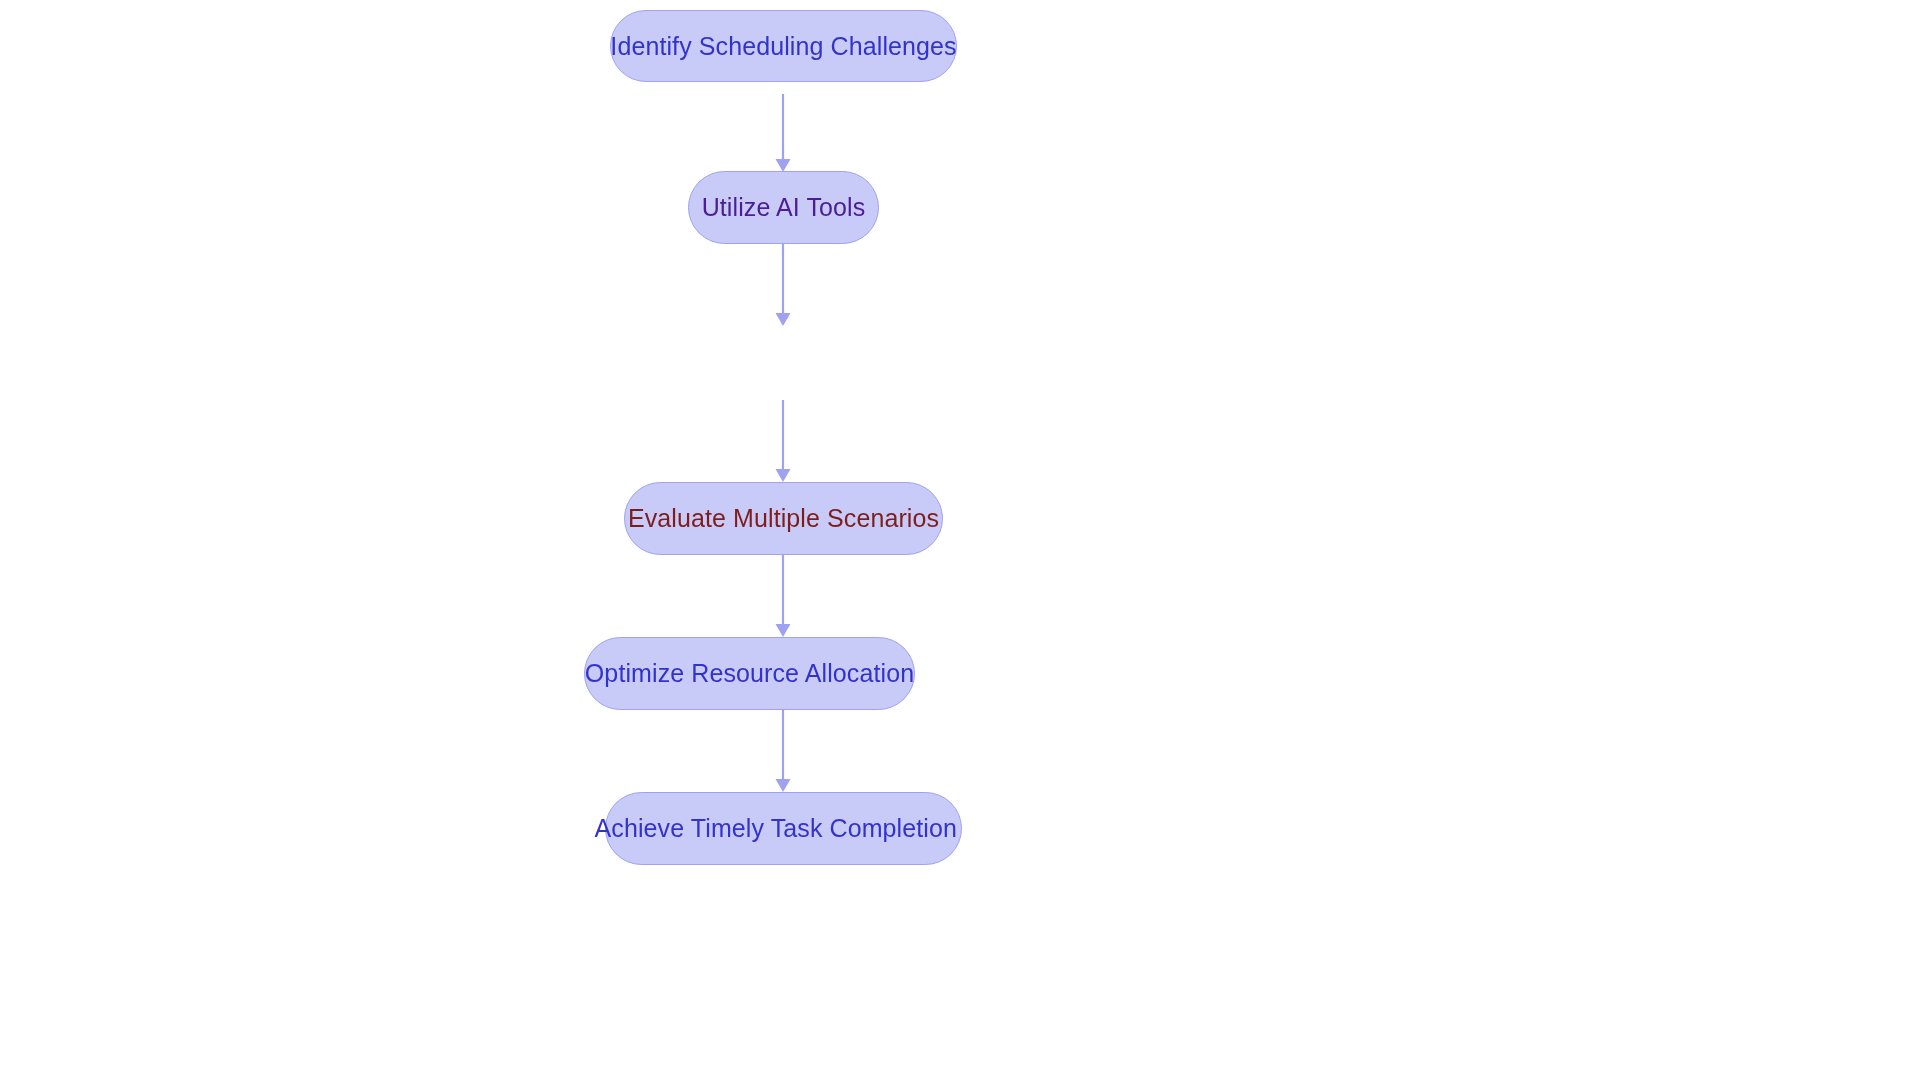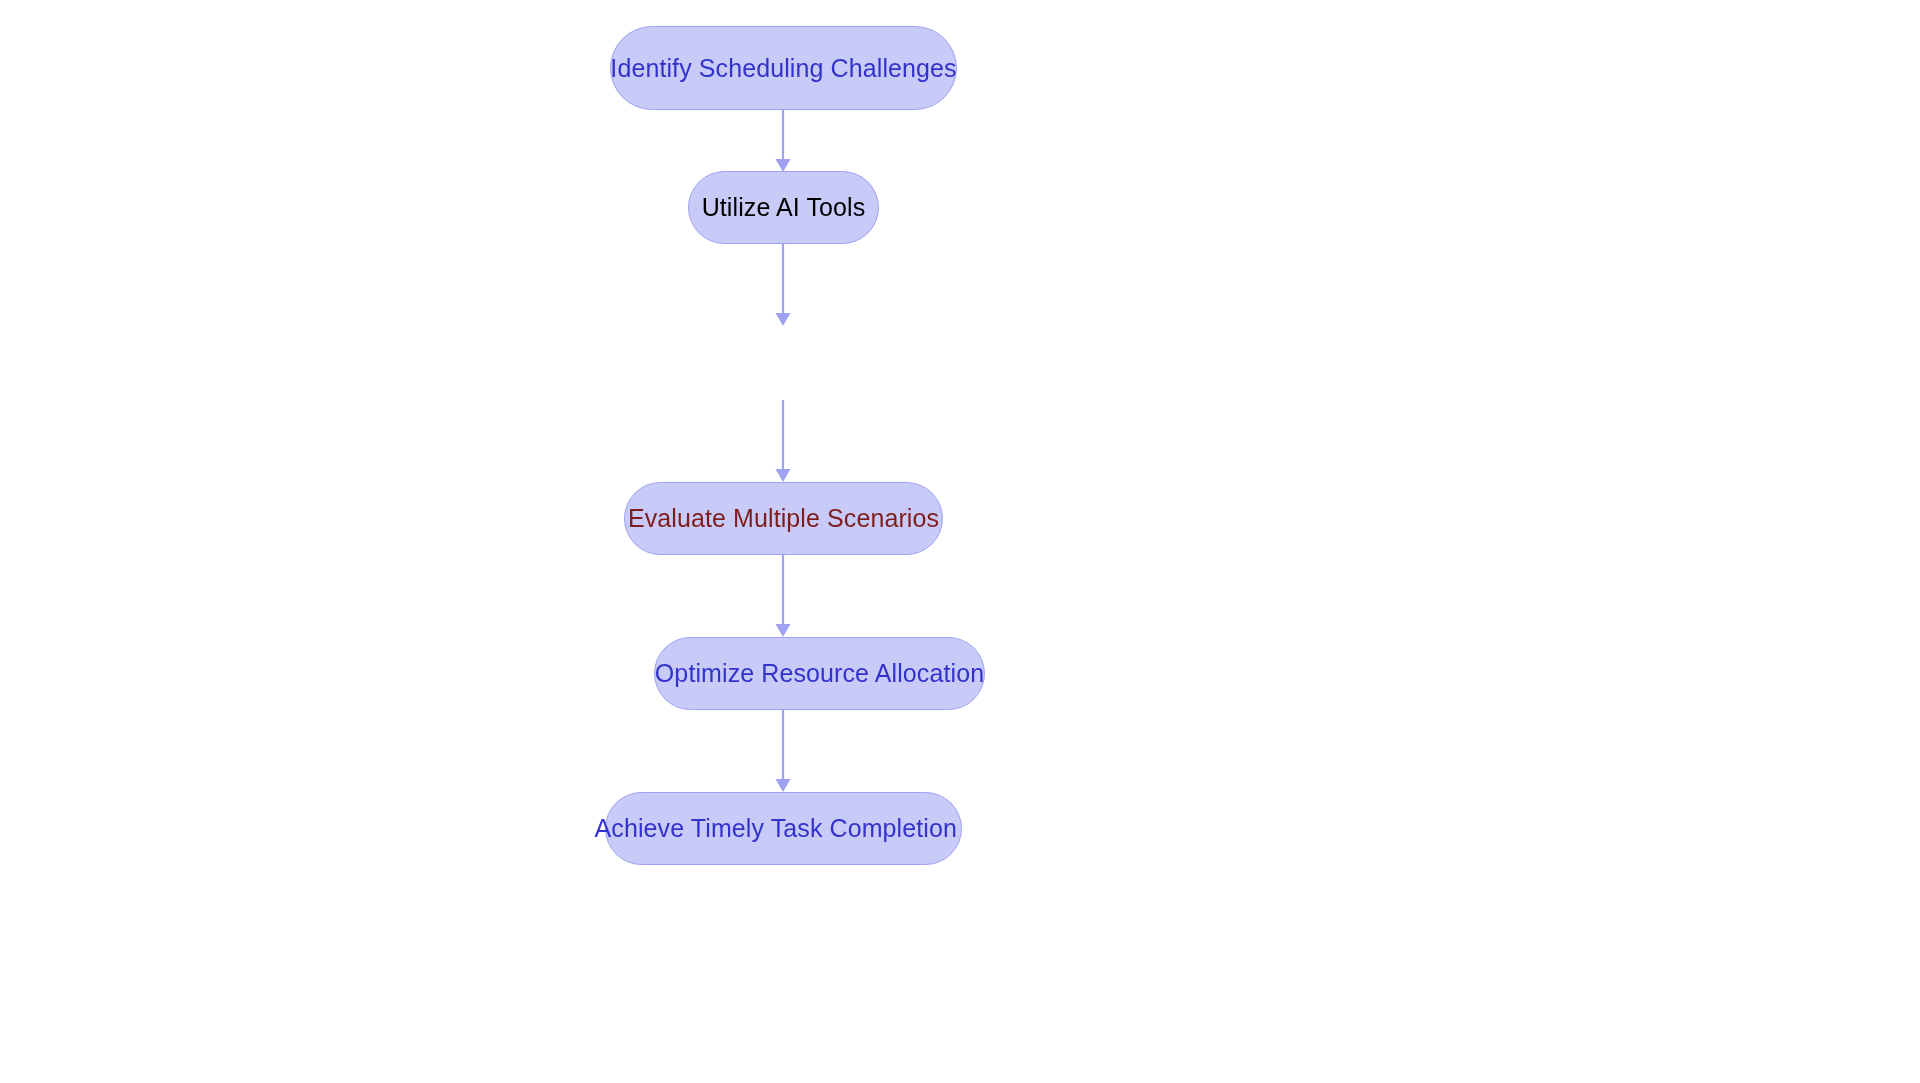--- a/index.html
+++ b/index.html
@@ -107,29 +107,29 @@
           <line x1="12" y1="0" x2="12" y2="69" class="conn-line" stroke="#9ea2f0"></line>
           <polygon points="4.5,69 19.5,69 12,82" class="conn-head" fill="#9ea2f0"></polygon>
         </svg>
       </div>
       <div class="connector" style="left: 783px; top: 710px; height: 82px;">
         <svg viewBox="0 0 24 82" width="24" height="82" preserveAspectRatio="none">
           <line x1="12" y1="0" x2="12" y2="69" class="conn-line" stroke="#9ea2f0"></line>
           <polygon points="4.5,69 19.5,69 12,82" class="conn-head" fill="#9ea2f0"></polygon>
         </svg>
       </div>
-      <div class="node" style="left: 610px; top: 26px; width: 347px; height: 84px; background: rgb(200, 202, 248); border-color: rgb(158, 162, 240);">
+      <div class="node" style="left: 610px; top: 10px; width: 347px; height: 72px; background: rgb(200, 202, 248); border-color: rgb(158, 162, 240);">
         <span class="node-label" style="color: rgb(51, 51, 204);">Identify Scheduling Challenges</span>
       </div>
       <div class="node" style="left: 688px; top: 171px; width: 191px; height: 73px; background: rgb(200, 202, 248); border-color: rgb(158, 162, 240);">
-        <span class="node-label" style="color: #000000;">Utilize AI Tools</span>
+        <span class="node-label" style="color: #4c1d95;">Utilize AI Tools</span>
       </div>
       <div class="node" style="left: 624px; top: 482px; width: 319px; height: 73px; background: rgb(200, 202, 248); border-color: rgb(158, 162, 240);">
         <span class="node-label" style="color: #7f1d1d;">Evaluate Multiple Scenarios</span>
       </div>
-      <div class="node" style="left: 654px; top: 637px; width: 331px; height: 73px; background: rgb(200, 202, 248); border-color: rgb(158, 162, 240); text-align: center;">
+      <div class="node" style="left: 584px; top: 637px; width: 331px; height: 73px; background: rgb(200, 202, 248); border-color: rgb(158, 162, 240); text-align: center;">
         <span class="node-label" style="color: rgb(51, 51, 204);">Optimize Resource Allocation</span>
       </div>
       <div class="node" style="left: 605px; top: 792px; width: 357px; height: 73px; background: rgb(200, 202, 248); border-color: rgb(158, 162, 240); justify-content: flex-end;">
         <span class="node-label" style="color: rgb(51, 51, 204);">Achieve Timely Task Completion</span>
       </div>
     </div>
 </div>
 
 </body></html>

